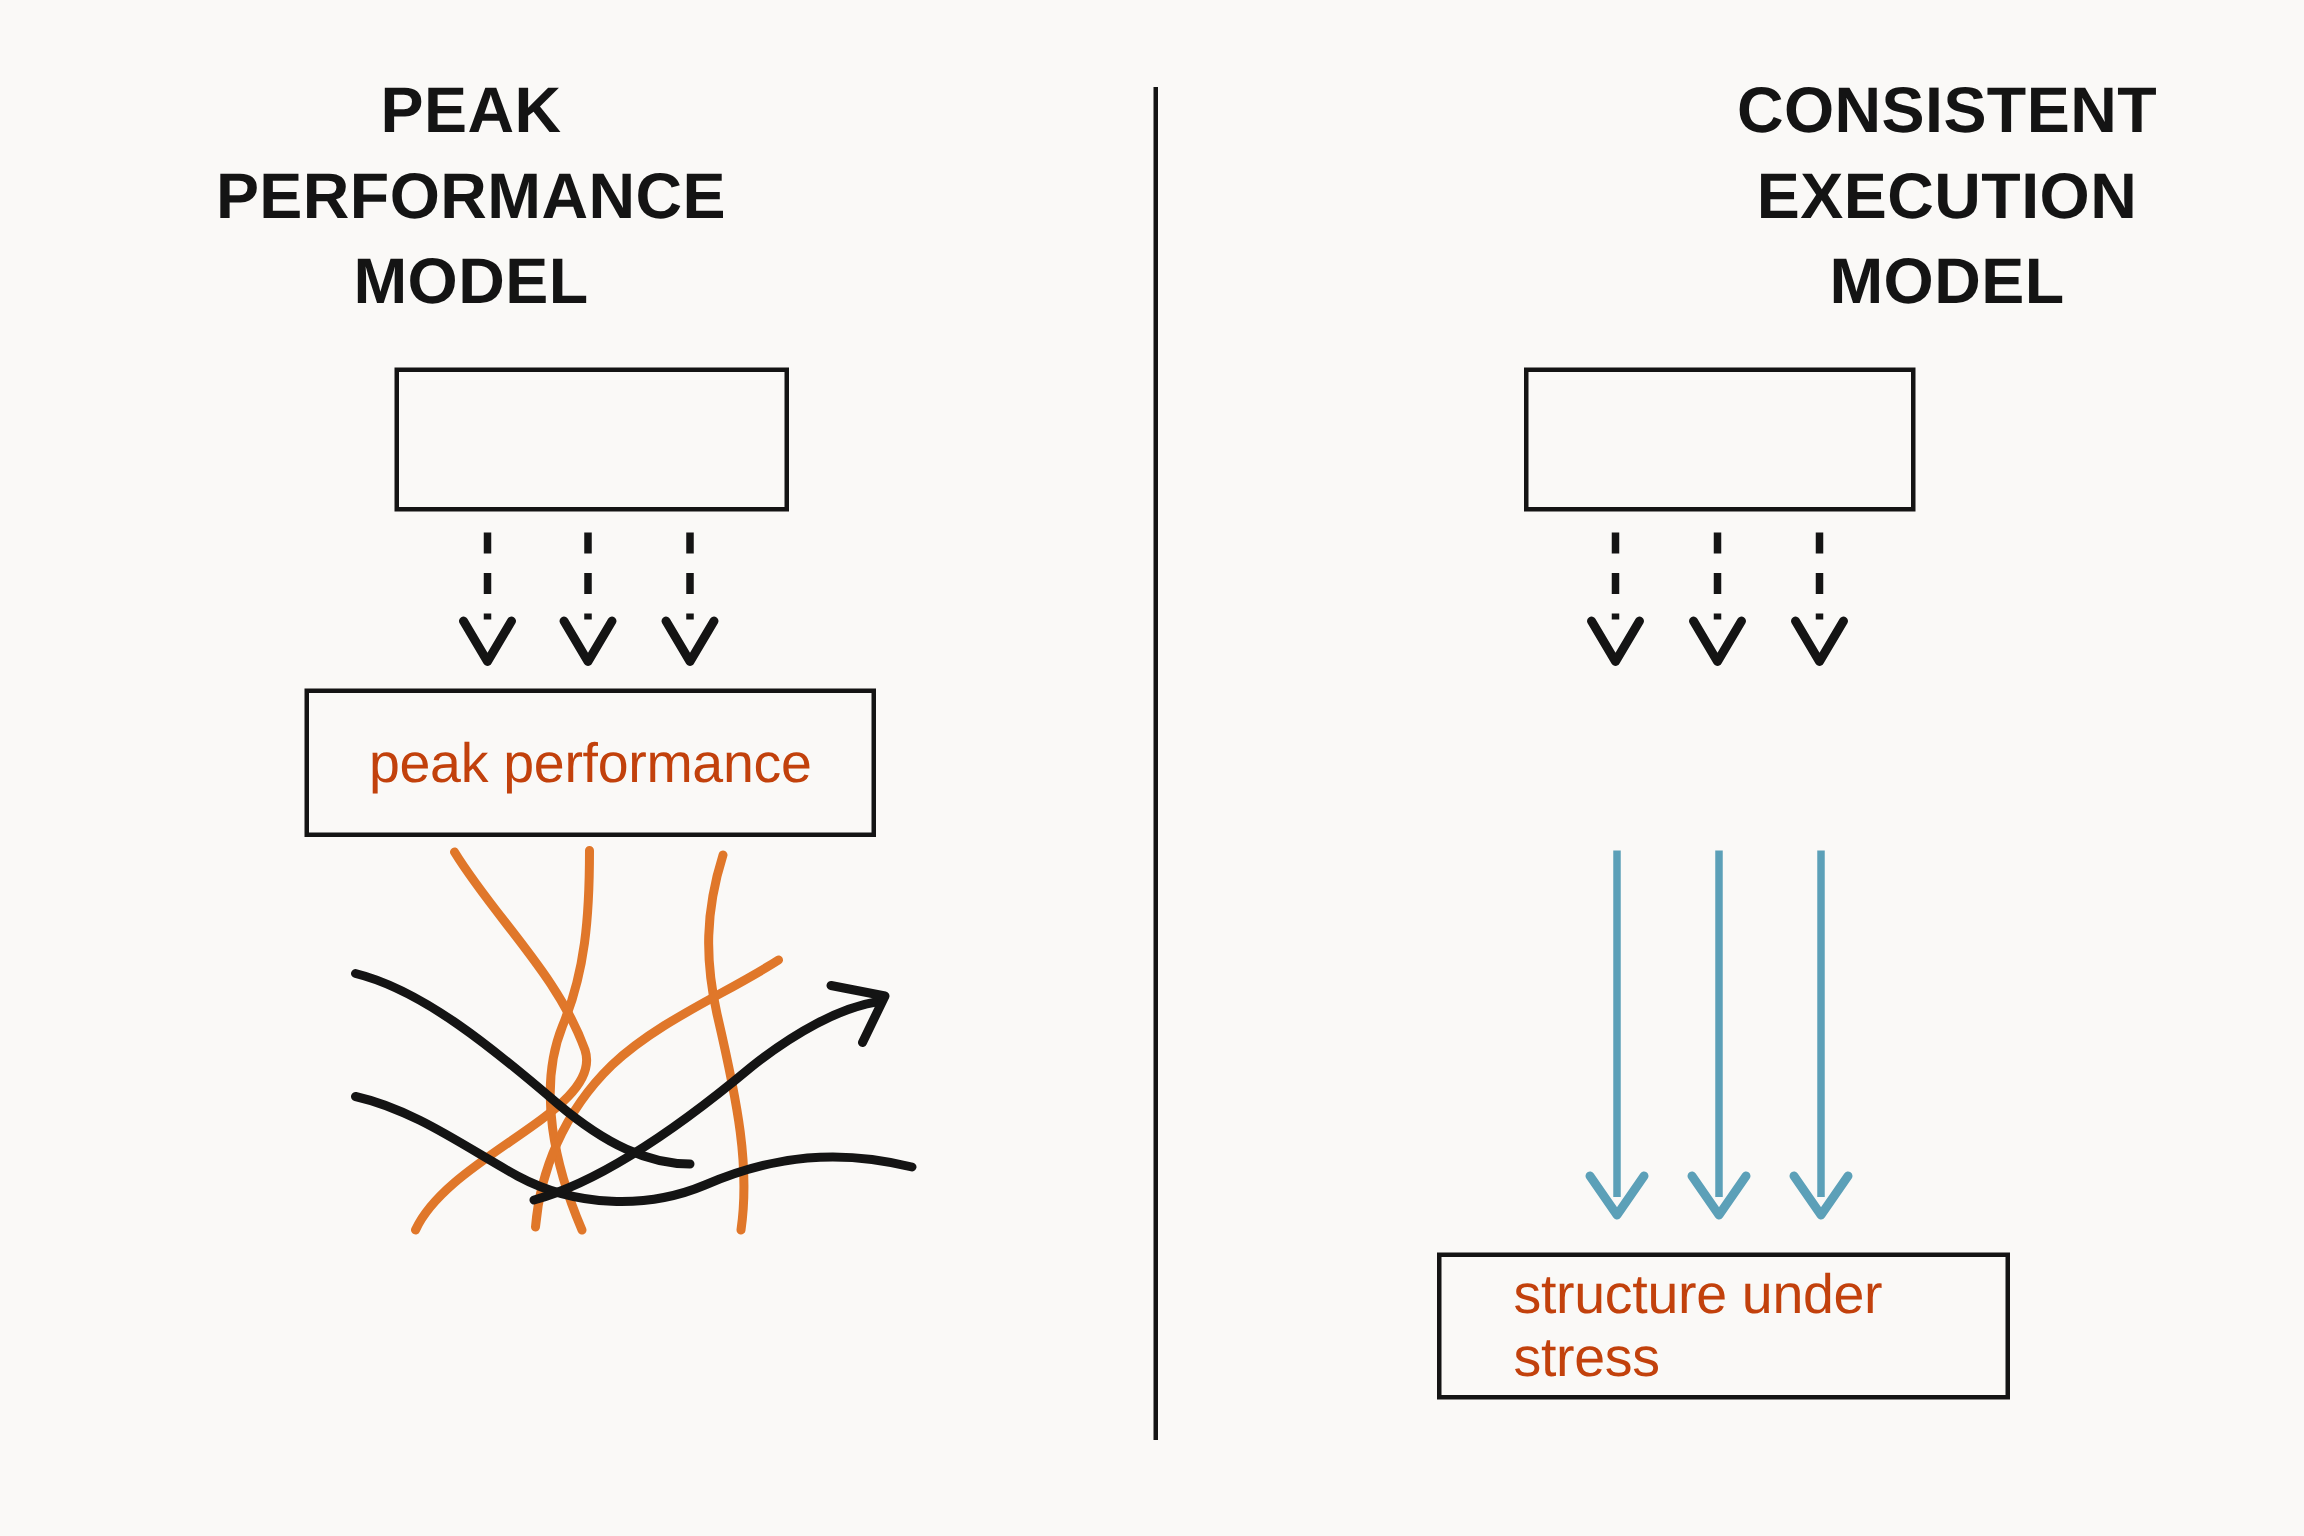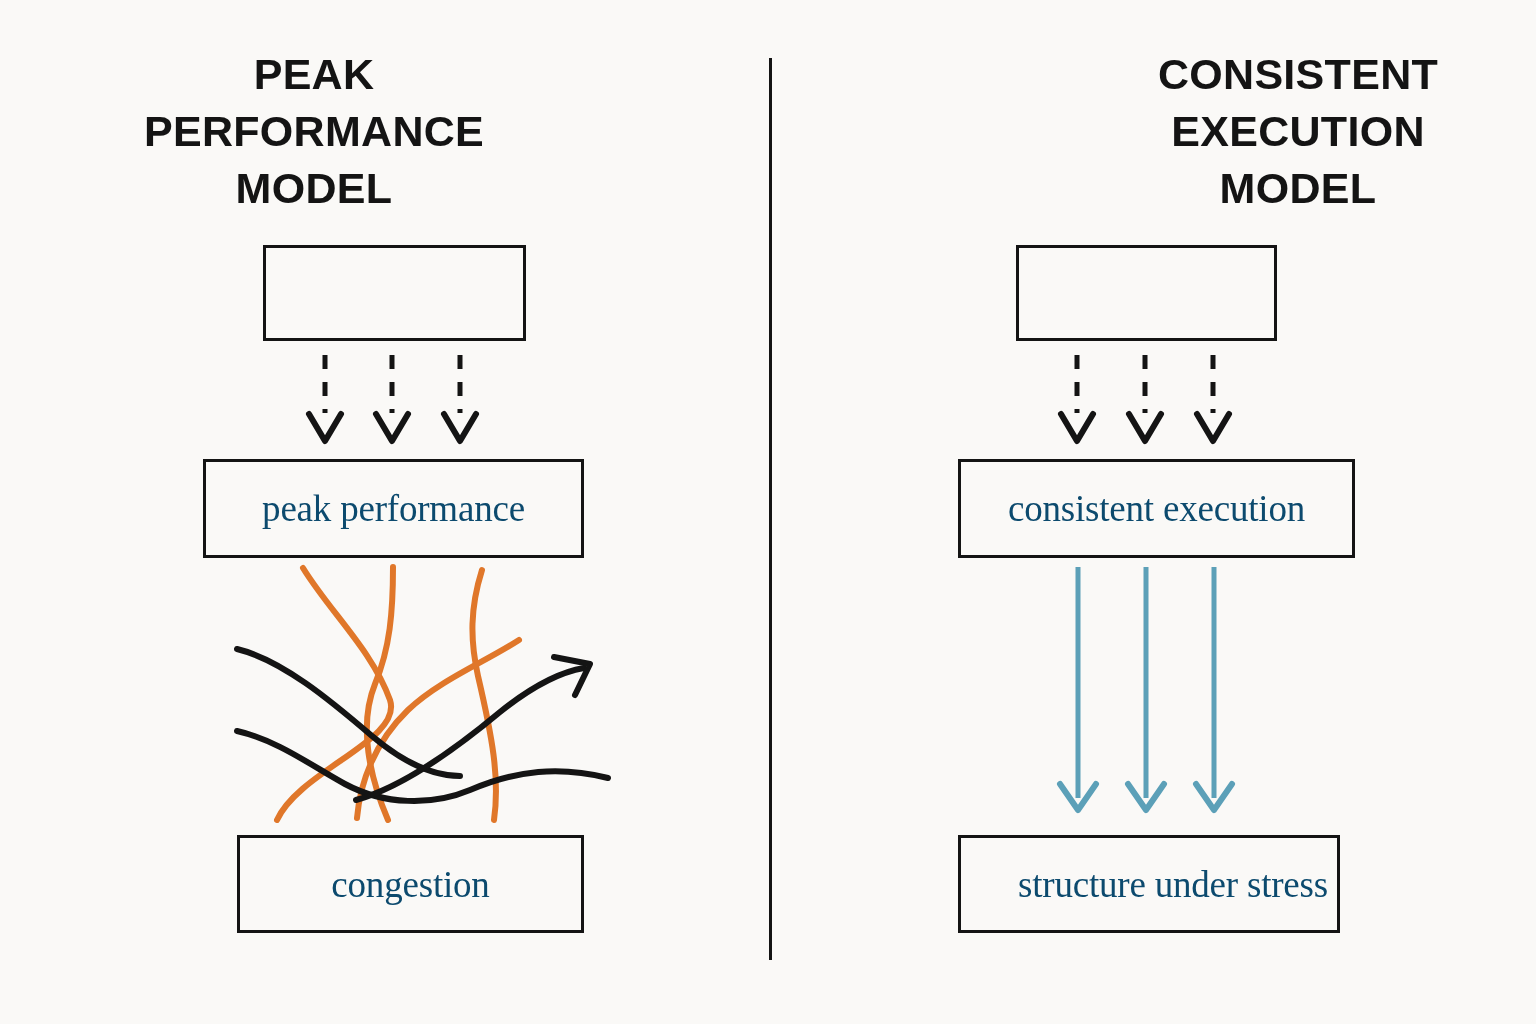--- a/index.html
+++ b/index.html
@@ -62,23 +62,22 @@
   .box {
     position: absolute;
     box-sizing: border-box;
     border: 3px solid #141414;
     background: transparent;
     display: flex;
     align-items: center;
     justify-content: center;
     font-size: 37px;
     font-weight: 400;
-    color: #0c4a6e;
+    color: #c2410c;
     letter-spacing: -0.2px;
-    font-family: Liberation Serif, serif;
   }
   .box.empty { font-size: 0; }
 
   
   .box-l-top    { left: 263px; top: 245px; width: 263px; height: 96px; }
   .box-l-mid    { left: 203px; top: 459px; width: 381px; height: 99px; }
   .box-l-bottom { left: 237px; top: 835px; width: 347px; height: 98px; }
 
   
   .box-r-top    { left: 212px; top: 245px; width: 261px; height: 96px; }
@@ -132,21 +131,20 @@
         <path d="M 519 640 C 485 662, 440 680, 408 710 C 375 742, 360 782, 357 818"></path>
       </g>
       <g fill="none" stroke="#141414" stroke-width="6" stroke-linecap="round">
         <path d="M 237 649 C 282 660, 330 700, 372 736 C 404 763, 432 776, 460 776"></path>
         <path d="M 237 731 C 277 740, 312 766, 345 784 C 384 805, 432 806, 470 790 C 516 770, 560 766, 608 778"></path>
         <path d="M 356 800 C 400 788, 452 752, 500 712 C 530 688, 560 672, 584 668"></path>
         <polyline points="554,657 590,664 575,695" stroke-width="6" stroke-linejoin="round"></polyline>
       </g>
     </svg>
 
-    <div class="box box-l-bottom">congestion</div>
   </div>
 
   <div class="divider"></div>
 
   <div class="panel panel-right">
 
     <div class="panel-title">CONSISTENT
 EXECUTION
 MODEL</div>
 
@@ -158,21 +156,20 @@
         <line x1="341" y1="355" x2="341" y2="413" stroke-dasharray="14 13"></line>
         <line x1="409" y1="355" x2="409" y2="413" stroke-dasharray="14 13"></line>
       </g>
       <g stroke="#141414" stroke-width="6" fill="none" stroke-linecap="round" stroke-linejoin="round">
         <polyline points="257,414 273,441 289,414"></polyline>
         <polyline points="325,414 341,441 357,414"></polyline>
         <polyline points="393,414 409,441 425,414"></polyline>
       </g>
     </svg>
 
-    <div class="box box-r-mid">consistent execution</div>
 
     <svg class="svg-layer" viewBox="0 0 768 1024">
       <g stroke="#5ca0b8" stroke-width="5" fill="none" stroke-linecap="butt">
         <line x1="274" y1="567" x2="274" y2="798"></line>
         <line x1="342" y1="567" x2="342" y2="798"></line>
         <line x1="410" y1="567" x2="410" y2="798"></line>
       </g>
       <g stroke="#5ca0b8" stroke-width="6" fill="none" stroke-linecap="round" stroke-linejoin="round">
         <polyline points="256,784 274,810 292,784"></polyline>
         <polyline points="324,784 342,810 360,784"></polyline>

